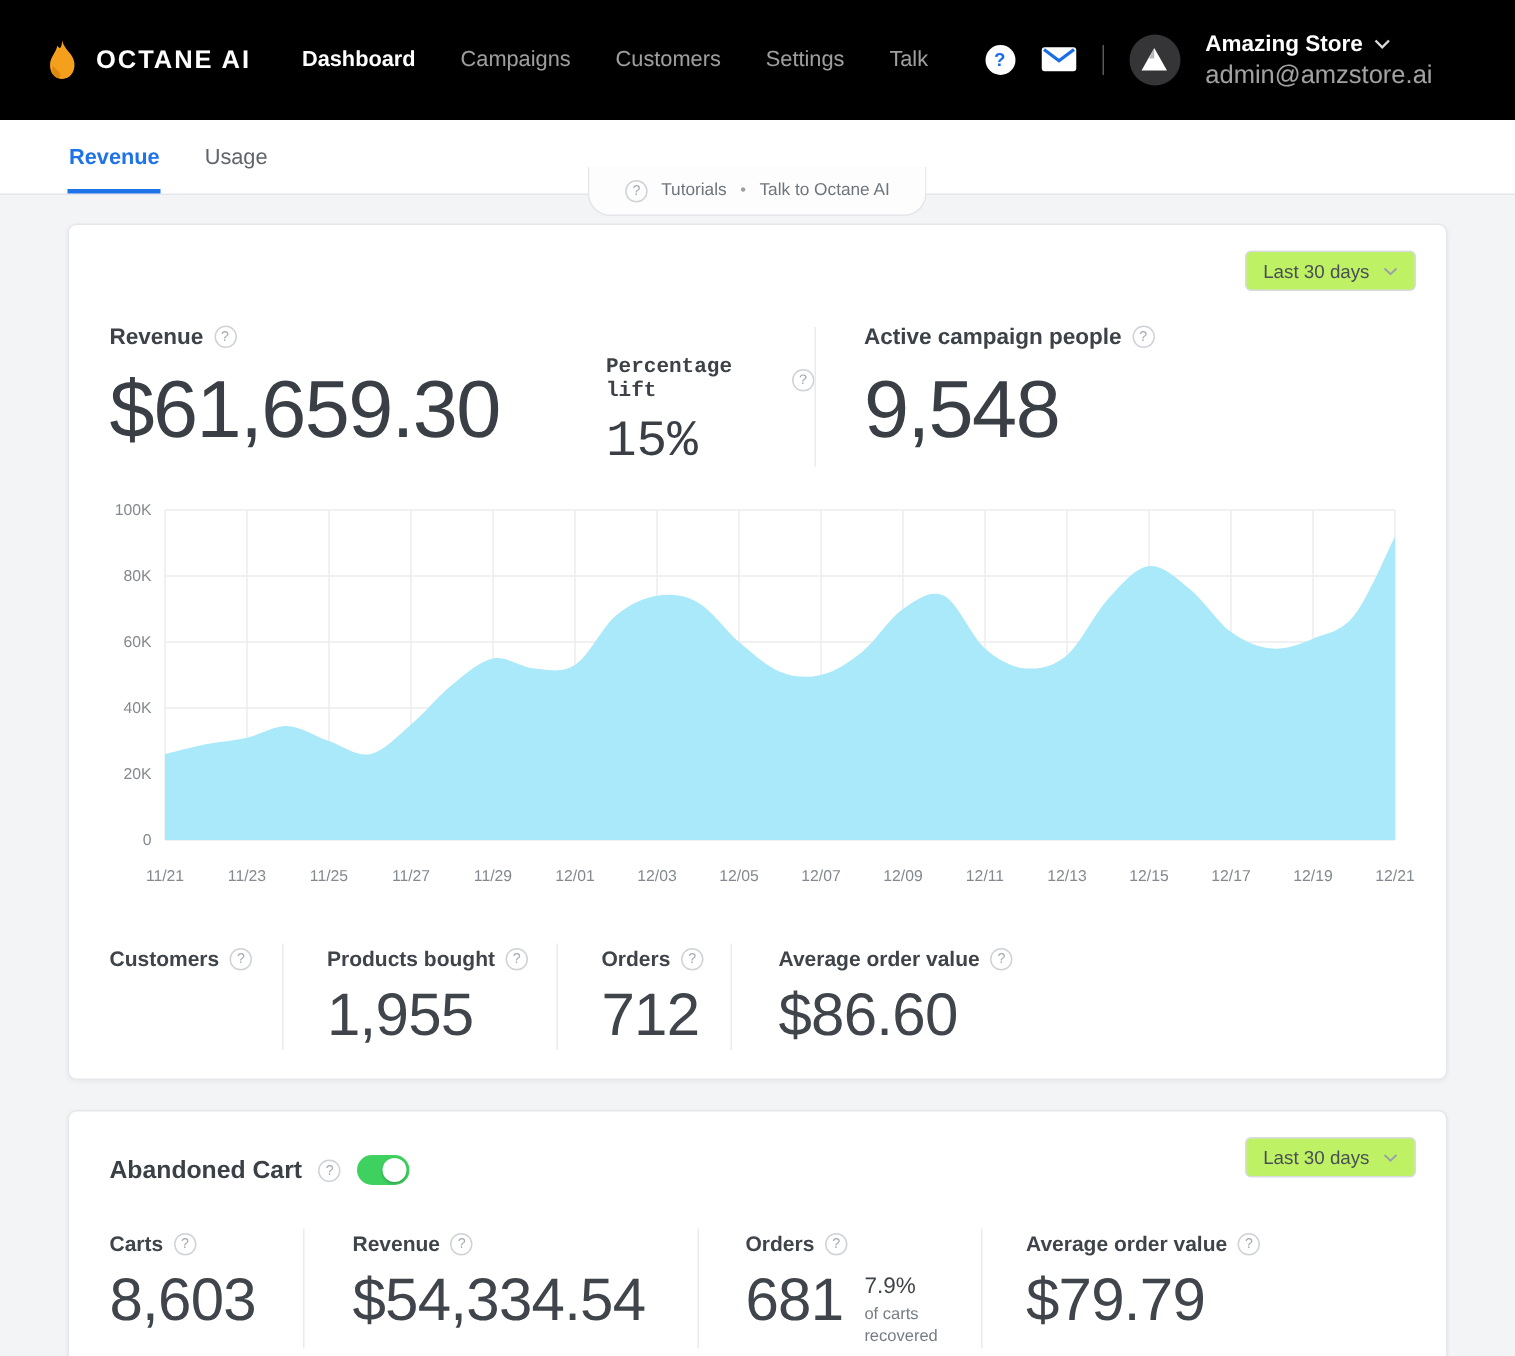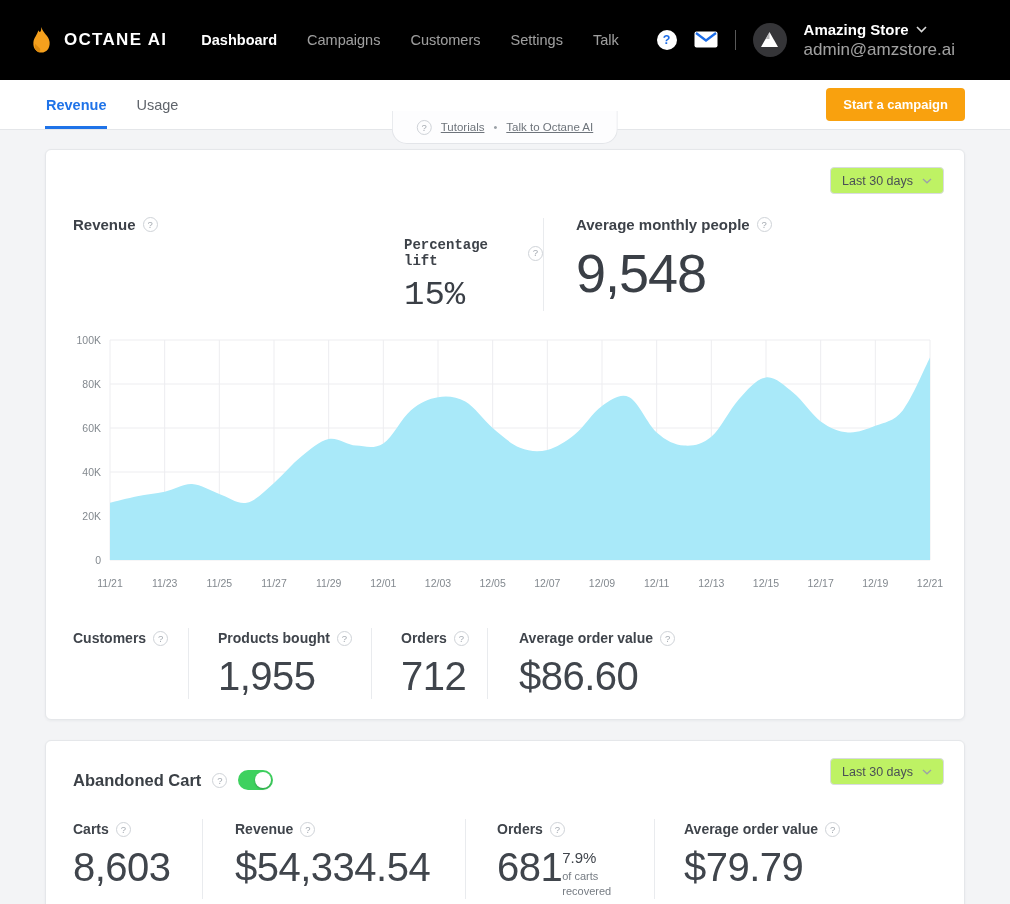--- a/index.html
+++ b/index.html
@@ -32,21 +32,21 @@
   .tab.active { color:#1f73e8; font-weight:bold; }
   .tab.active::after { content:""; position:absolute; left:0; right:0; bottom:0; height:3px; background:#1f73e8; }
   .start-btn { margin-left:auto; align-self:center; background:#f9a10e; color:#fff; font-size:13px;
                font-weight:bold; border:none; border-radius:4px; padding:9px 17px; cursor:pointer; }
 
   
   .tutorials-tab { position:absolute; top:111px; left:50%; transform:translateX(-50%);
                    background:#fdfdfe; border:1px solid #e3e5e9; border-top:none;
                    border-radius:0 0 15px 15px; height:33px; display:flex; align-items:center;
                    gap:9px; padding:0 24px; z-index:3; }
-  .tlink { color:#6e747b; font-size:11.5px; text-decoration:underline; cursor:pointer; }
+  .tlink { color:#6e747b; font-size:11.5px; cursor:pointer; }
   .tdot  { color:#9aa0a6; font-size:11px; }
 
   
   .q-icon { width:15px; height:15px; border:1px solid #cfd3d8; border-radius:50%; color:#a4aab1;
             font-size:9.5px; display:inline-flex; align-items:center; justify-content:center;
             flex:none; cursor:pointer; }
   .select { position:absolute; top:17px; right:20px; height:27px; border:1px solid #d8dbe0;
             border-radius:4px; background:#bef264; display:flex; align-items:center; gap:9px;
             padding:0 11px; font-size:12.5px; color:#4a4f56; cursor:pointer; }
 
@@ -77,21 +77,21 @@
   .stat-value { font-size:40px; color:#40454c; letter-spacing:-0.5px; margin-top:8px; }
   .bdr { border-left:1px solid #e9ebee; }
   .r1-g1 { width:115px; }
   .r1-g2 { width:183px; padding-left:29px; }
   .r1-g3 { width:116px; padding-left:29px; }
   .r1-g4 { padding-left:31px; }
   .r2-g1 { width:129px; }
   .r2-g2 { width:263px; padding-left:32px; }
   .r2-g3 { width:189px; padding-left:31px; }
   .r2-g4 { padding-left:29px; }
-  .orders-flex { display:flex; }
+  .orders-flex { display:flex; gap:14px; }
   .orders-extra { margin-top:12px; }
   .extra-pct { font-size:15px; color:#3f444b; }
   .extra-cap { font-size:11px; color:#767c83; line-height:1.35; margin-top:3px; width:70px; }
 
   
   .card2-head { display:flex; align-items:center; gap:11px; padding:29px 0 0 27px; }
   .card2-title { font-size:16.5px; font-weight:bold; color:#3b4046; }
   .toggle { width:35px; height:20px; border-radius:10px; background:#c9cdd2; position:relative; cursor:pointer; flex:none; }
   .toggle.on { background:#3ed15f; }
   .toggle .knob { position:absolute; top:2px; left:2px; width:16px; height:16px; border-radius:50%;
@@ -142,21 +142,20 @@
           </svg>
       </div>
       <div class="account-email">admin@amzstore.ai</div>
     </div>
   </div>
 </header>
 
 <div class="subnav">
   <div class="tab active">Revenue</div>
   <div class="tab">Usage</div>
-  <button class="start-btn">Start a campaign</button>
 </div>
 
 <div class="tutorials-tab">
   <span class="q-icon">?</span>
   <a class="tlink">Tutorials</a>
   <span class="tdot">•</span>
   <a class="tlink">Talk to Octane AI</a>
 </div>
 
 <main>
@@ -168,32 +167,33 @@
           <polyline points="1,1 5,4.8 9,1" fill="none" stroke="#9ba1a9" stroke-width="1.3"></polyline>
         </svg>
     </div>
 
     <div class="headline">
       <div class="rev-block">
         <div class="label-row">
           <span class="metric-label">Revenue</span>
           <span class="q-icon">?</span>
         </div>
+        <div class="big-value">$61,659.30</div>
       </div>
       <div class="lift-block">
         <div class="label-row">
           <span class="lift-label">Percentage lift</span>
           <span class="q-icon">?</span>
         </div>
         <div class="lift-value">15%</div>
       </div>
       <div class="vdiv"></div>
       <div class="amp-block">
         <div class="label-row">
-          <span class="metric-label">Average monthly people</span>
+          <span class="metric-label">Active campaign people</span>
           <span class="q-icon">?</span>
         </div>
         <div class="big-value">9,548</div>
       </div>
     </div>
 
     <div class="chart-wrap">
       <svg id="revchart" width="872" height="258" viewBox="0 0 872 258">
           <line x1="37" y1="10" x2="857" y2="10" stroke="#ededf0" stroke-width="1"></line>
           <line x1="37" y1="54" x2="857" y2="54" stroke="#ededf0" stroke-width="1"></line>

